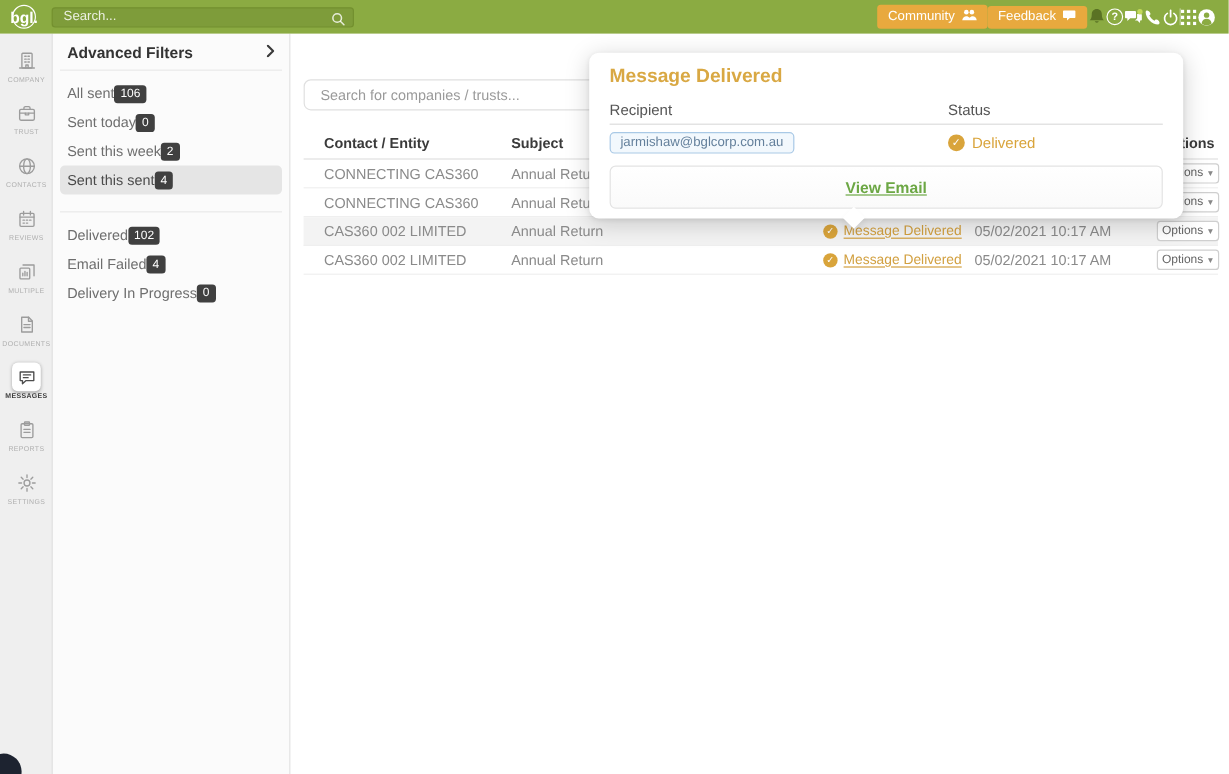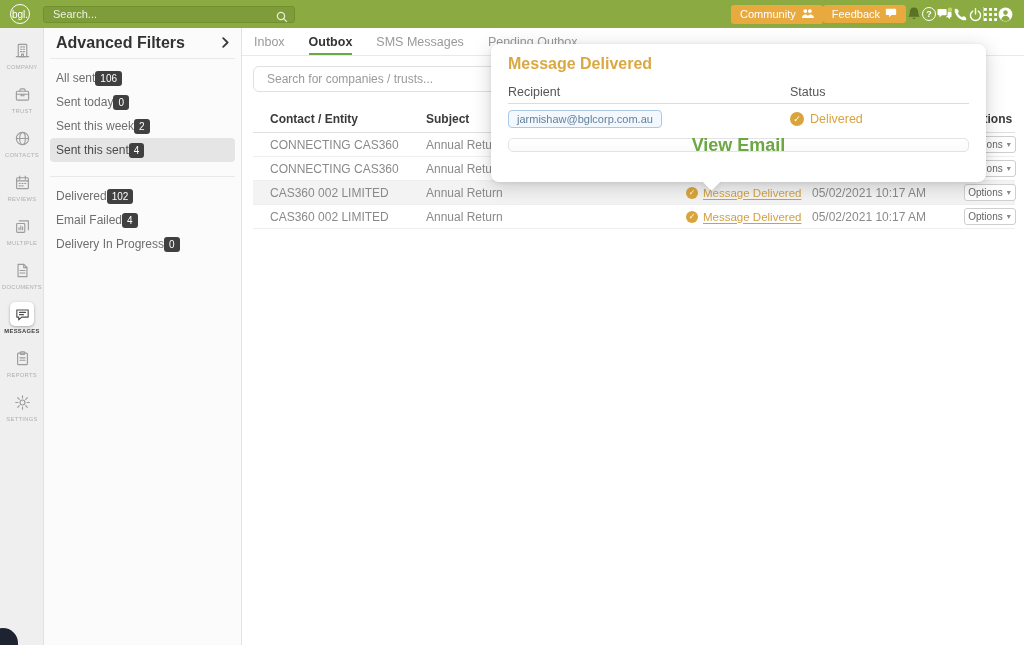--- a/index.html
+++ b/index.html
@@ -4,21 +4,21 @@
 <style>
   * { margin:0; padding:0; box-sizing:border-box; }
   html,body { width:1024px; height:645px; overflow:hidden; background:#fff;
     font-family:"Liberation Sans","DejaVu Sans",sans-serif; }
   .app { position:relative; width:1024px; height:645px; overflow:hidden; }
 
   
   .header { position:absolute; top:0; left:0; width:1024px; height:28px;
     background:#8BAB42; display:flex; align-items:center; z-index:15; }
   .logo { margin-left:10px; width:20px; height:20px; border:1.6px solid #fff; border-radius:50%;
-    color:#fff; font-size:10px; font-weight:normal; display:flex; align-items:center; justify-content:center;
+    color:#fff; font-size:13px; font-weight:bold; display:flex; align-items:center; justify-content:center;
     flex:0 0 auto; }
   .hsearch { position:relative; margin-left:13px; width:252px; height:17px;
     background:#7E9C3A; border:1px solid #73902F; border-radius:3px; }
   .hsearch input { position:absolute; inset:0; background:transparent; border:none; outline:none;
     color:#fff; font-size:11px; padding:0 22px 0 9px; font-family:inherit; }
   .hsearch input::placeholder { color:rgba(255,255,255,.85); }
   .hsearch .mag { position:absolute; right:6px; top:2px; }
   .hright { margin-left:auto; margin-right:10px; display:flex; align-items:center; }
   .pillbtn { background:#E8A93E; color:#fff; font-size:11px; border:none; border-radius:3px;
     padding:3px 9px; display:flex; align-items:center; gap:5px; cursor:pointer; font-family:inherit; }
@@ -36,21 +36,21 @@
   .side-item svg { stroke:#9C9C9C; fill:none; stroke-width:1.2; stroke-linecap:round; stroke-linejoin:round; }
   .side-item .slabel { font-size:5.8px; letter-spacing:.3px; color:#AFAFAF; margin-top:2px; }
   .side-item.active .iconbox { background:#fff; border-radius:5px; box-shadow:0 1px 3px rgba(0,0,0,.3); }
   .side-item.active svg { stroke:#4D4D4D; }
   .side-item.active .slabel { color:#3D3D3D; font-weight:bold; }
 
   
   .fpanel { position:absolute; top:28px; left:44px; width:198px; height:617px;
     background:#FBFBFB; border-right:1px solid #E3E3E3; z-index:4; }
   .fhead { height:30px; display:flex; align-items:center; justify-content:space-between;
-    padding:0 12px; font-size:16px; font-weight:bold; color:#333; cursor:pointer;text-align:center; }
+    padding:0 12px; font-size:13px; font-weight:bold; color:#333; cursor:pointer;text-align:center; }
   .fdiv { border-top:1px solid #E9E9E9; margin:0 6px; }
   .fgroup { padding:7px 6px; }
   .fitem { height:24px; border-radius:4px; padding:0 6px; display:flex; align-items:center;
     cursor:pointer; }
   .fitem .flabel { font-size:12px; color:#6E6E6E; }
   .fitem.selected { background:#E5E5E5; }
   .fitem.selected .flabel { color:#4A4A4A; }
   .badge { background:#404040; color:#fff; font-size:10px; border-radius:3px;
     padding:2px 5px; min-width:12px; text-align:center; }
 
@@ -91,24 +91,24 @@
     transform:rotate(45deg); box-shadow:3px 3px 6px rgba(0,0,0,.07); }
   .ptitle { position:absolute; left:17px; top:11px; font-size:16px; font-weight:bold; color:#D9A843; }
   .plabel { position:absolute; top:41px; font-size:12.5px; color:#555; }
   .plabel.l1 { left:17px; } .plabel.l2 { left:299px; }
   .phr { position:absolute; left:17px; right:17px; top:59px; border-top:1px solid #DCDCDC; }
   .chip { position:absolute; left:17px; top:66px; border:1px solid #A9C9E6; background:#F2F8FD;
     color:#64809C; font-size:11px; padding:2px 8px; border-radius:4px; }
   .pstatus { position:absolute; left:299px; top:68px; display:flex; align-items:center; gap:6px;
     color:#D9A43B; font-size:12.5px; }
   .pstatus .chk { width:14px; height:14px; font-size:9px; }
-  .viewbtn { position:absolute; left:17px; right:17px; top:94px; height:14px;
+  .viewbtn { position:absolute; left:17px; right:17px; top:94px; height:36px;
     border:1px solid #E3E3E3; border-radius:5px; background:linear-gradient(#fff,#FAFAFA);
-    color:#6CA744; font-size:18px; font-weight:bold; display:flex; align-items:center;
-    justify-content:center; cursor:pointer; font-family:inherit; }
+    color:#6CA744; font-size:13px; font-weight:bold; display:flex; align-items:center;
+    justify-content:center; cursor:pointer; font-family:inherit;text-decoration:underline; }
 
   .chatcorner { position:absolute; left:-12px; bottom:-13px; width:30px; height:30px; border-radius:50%;
     background:#1D2330; z-index:40; cursor:pointer; }
 </style>
 </head>
 <body>
 
 <div class="app">
 
   <div class="header">
@@ -322,26 +322,20 @@
         <span class="badge">4</span>
       </div>
       <div class="fitem">
         <span class="flabel">Delivery In Progress</span>
         <span class="badge">0</span>
       </div>
     </div>
   </div>
 
   <div class="main">
-    <div class="tabbar">
-      <div class="tab">Inbox</div>
-      <div class="tab active">Outbox</div>
-      <div class="tab">SMS Messages</div>
-      <div class="tab">Pending Outbox</div>
-    </div>
 
     <input type="text" class="msearch" placeholder="Search for companies / trusts..." style="">
 
     <div class="table">
       <div class="trow thead">
         <div>Contact / Entity</div>
         <div>Subject</div>
         <div></div>
         <div></div>
         <div class="opt-h">Options</div>

